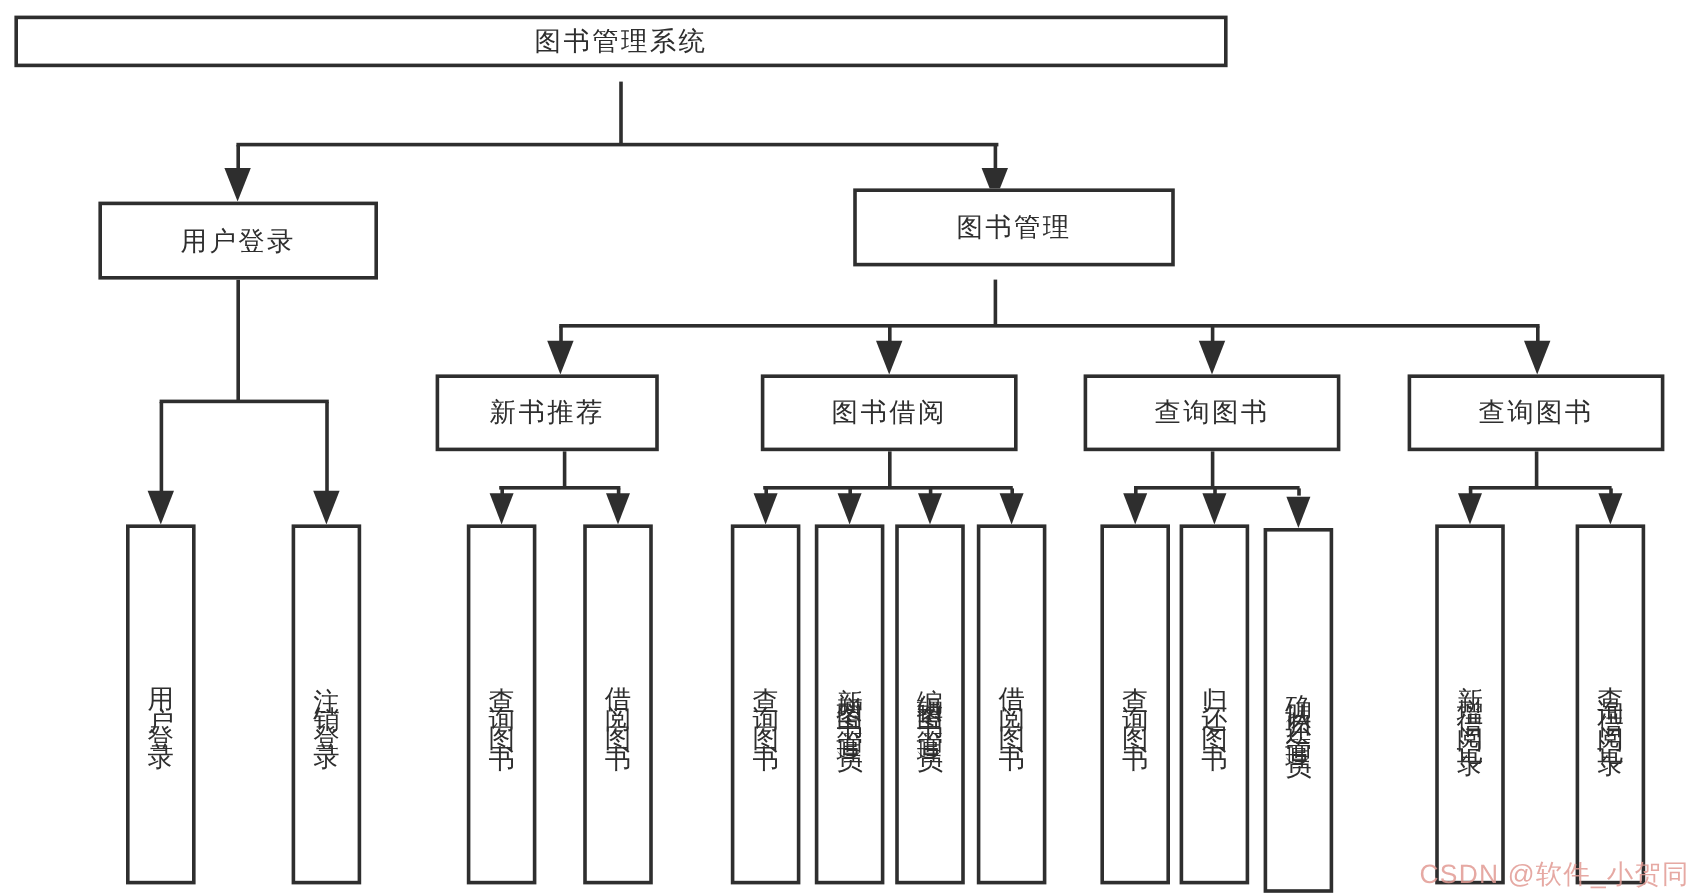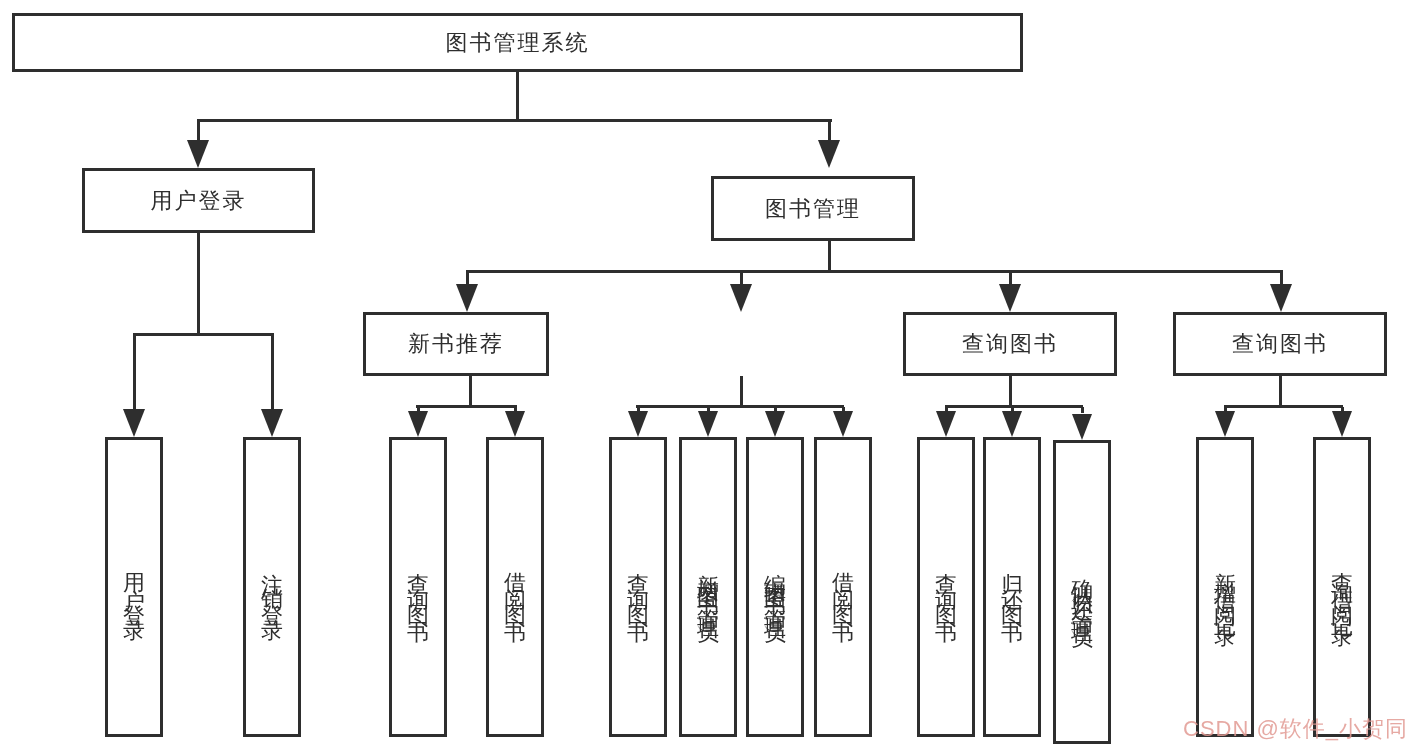--- a/index.html
+++ b/index.html
@@ -82,33 +82,36 @@
   <div class="vl" style="left:1081px;top:407px;height:6px"></div>
   <div class="arrs" style="left:1072px;top:414px"></div>
 
   <div class="vl" style="left:1279px;top:376px;height:31px"></div>
   <div class="hl" style="left:1224px;top:405px;width:119px"></div>
   <div class="vl" style="left:1224px;top:407px;height:6px"></div>
   <div class="arrs" style="left:1215px;top:411px"></div>
   <div class="vl" style="left:1341px;top:407px;height:6px"></div>
   <div class="arrs" style="left:1332px;top:411px"></div>
 
-  <div class="box" style="left:12px;top:13px;width:1011px;height:59px">
+  <div class="box" style="left:12px;top:13px;width:1011px;height:43px">
     <span>图书管理系统</span>
   </div>
 
   <div class="box" style="left:82px;top:168px;width:233px;height:65px">
     <span>用户登录</span>
   </div>
-  <div class="box" style="left:711px;top:176px;width:204px;height:65px">
+  <div class="box" style="left:711px;top:157px;width:268px;height:65px">
     <span>图书管理</span>
   </div>
 
   <div class="box" style="left:363px;top:312px;width:186px;height:64px">
     <span>新书推荐</span>
+  </div>
+  <div class="box" style="left:634px;top:312px;width:214px;height:64px">
+    <span>图书借阅</span>
   </div>
   <div class="box" style="left:903px;top:312px;width:214px;height:64px">
     <span>查询图书</span>
   </div>
   <div class="box" style="left:1173px;top:312px;width:214px;height:64px">
     <span>查询图书</span>
   </div>
 
   <div class="box" style="left:105px;top:437px;width:58px;height:300px">
     <span class="vt">用户登录</span>

